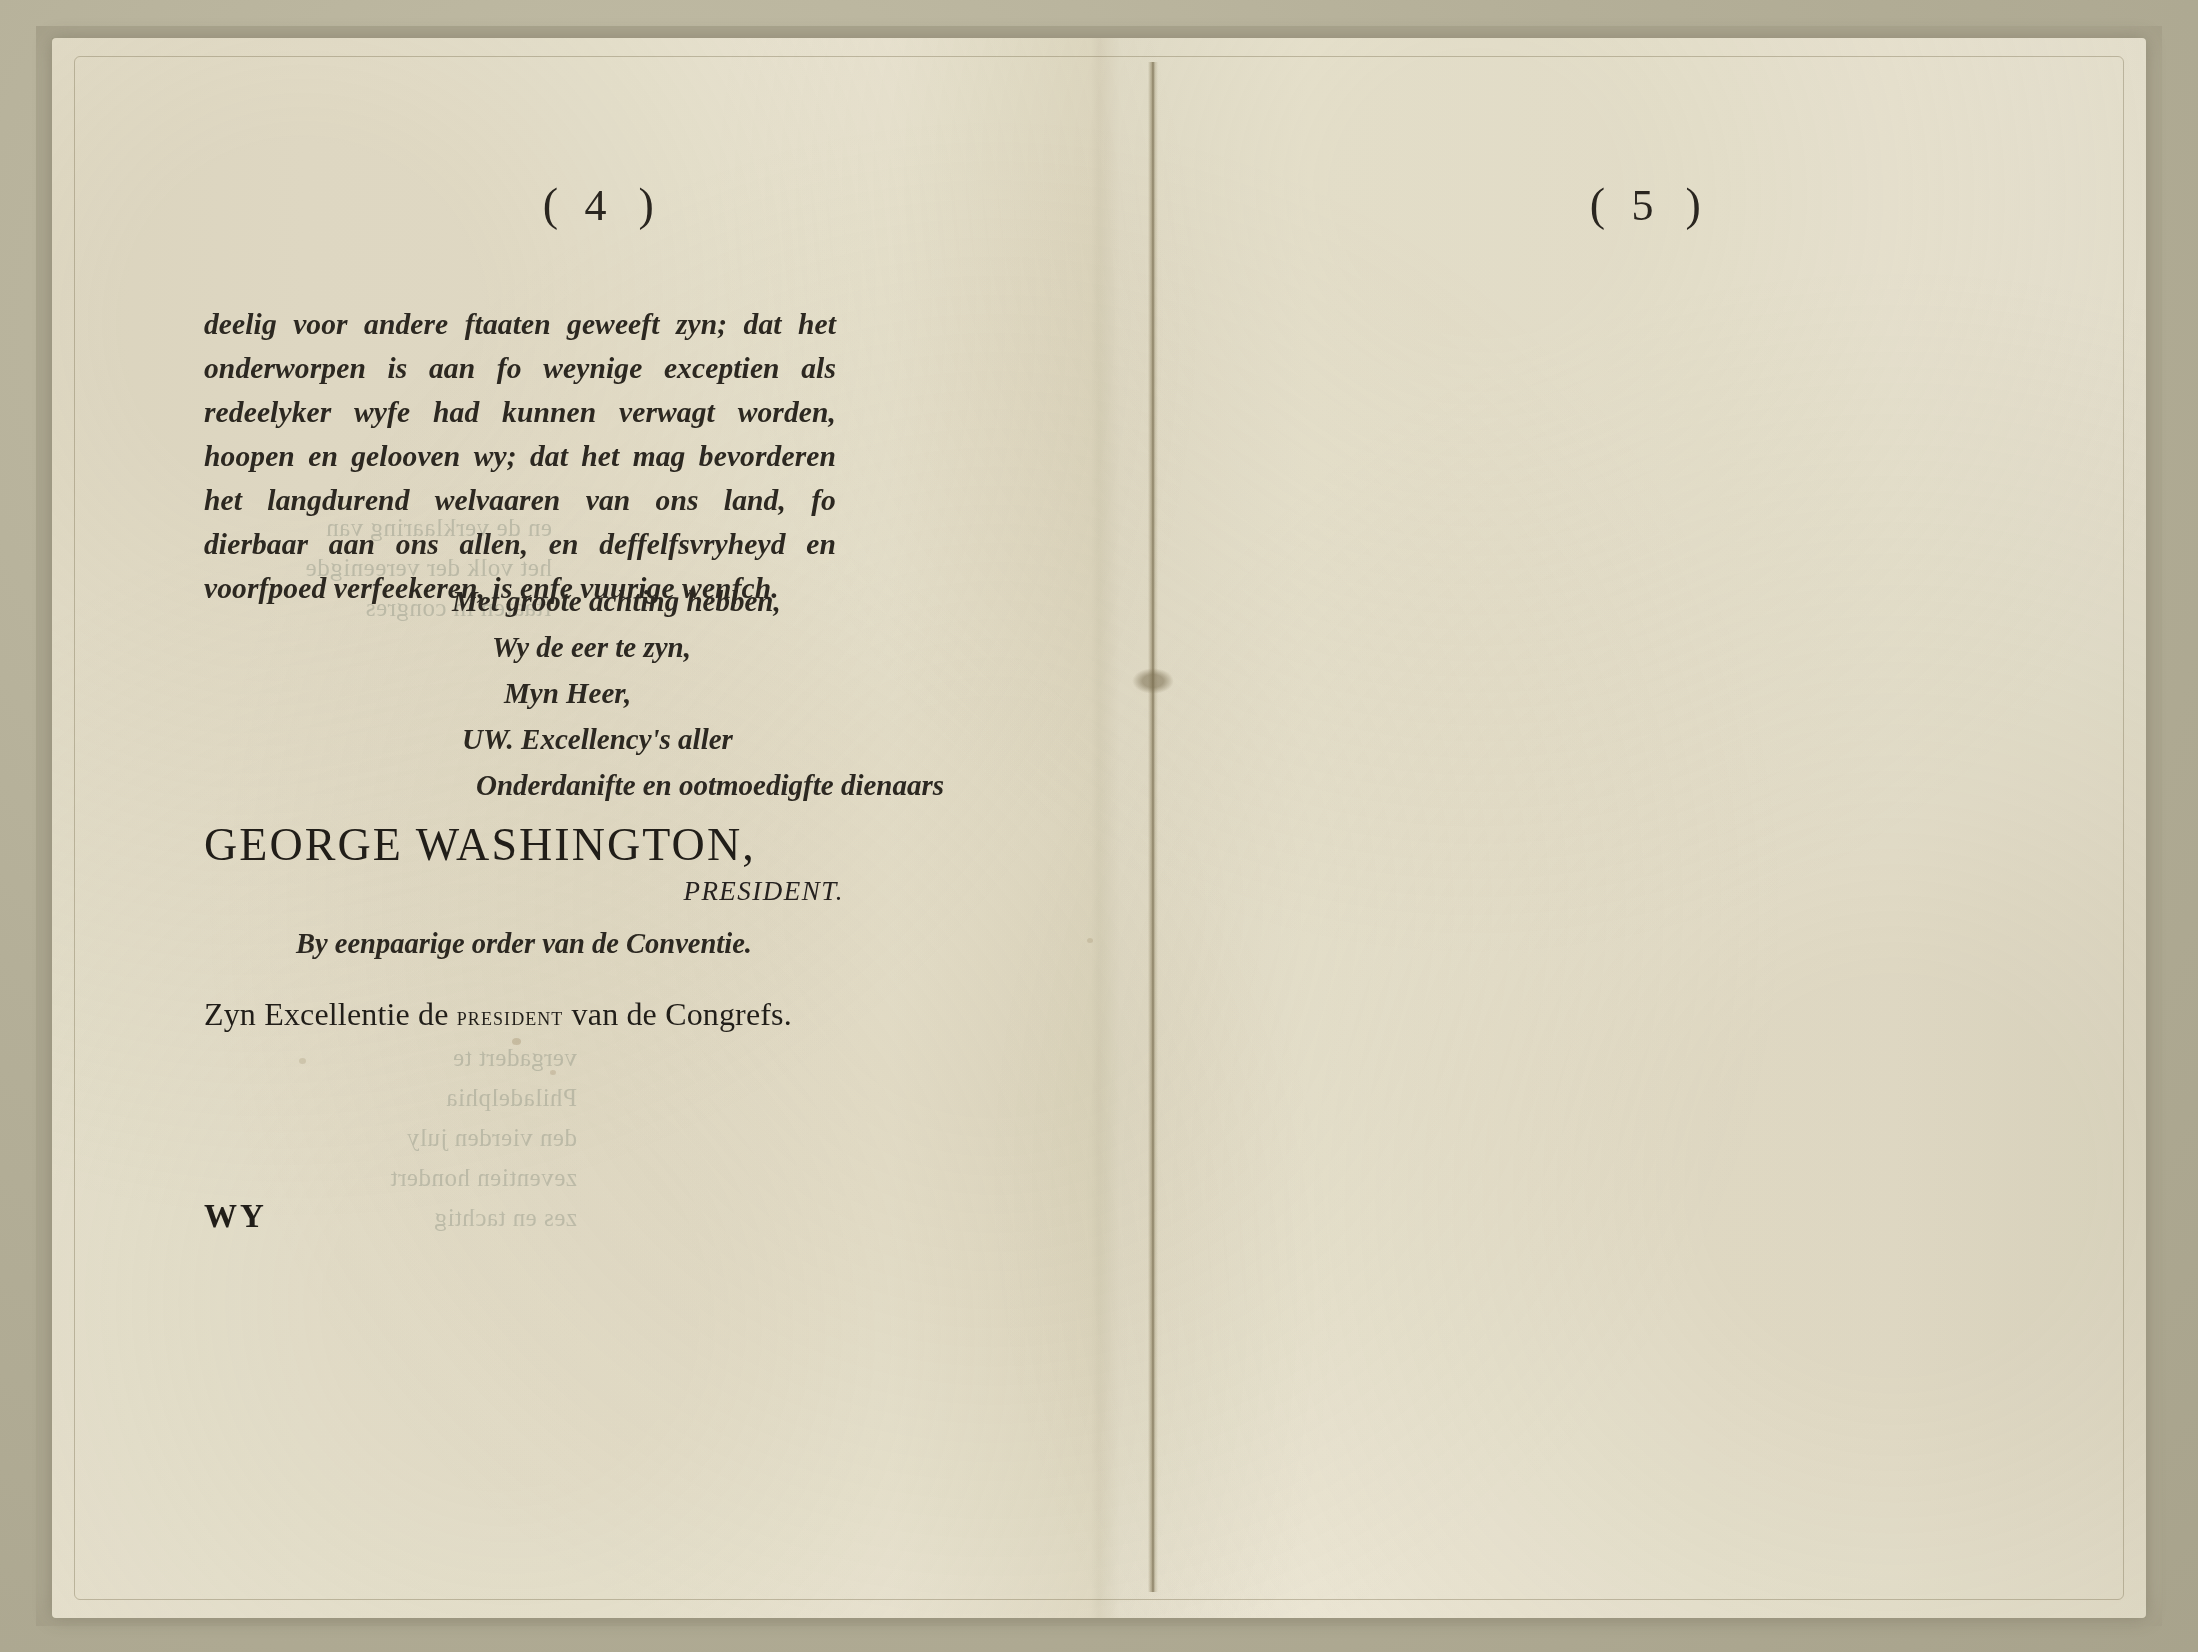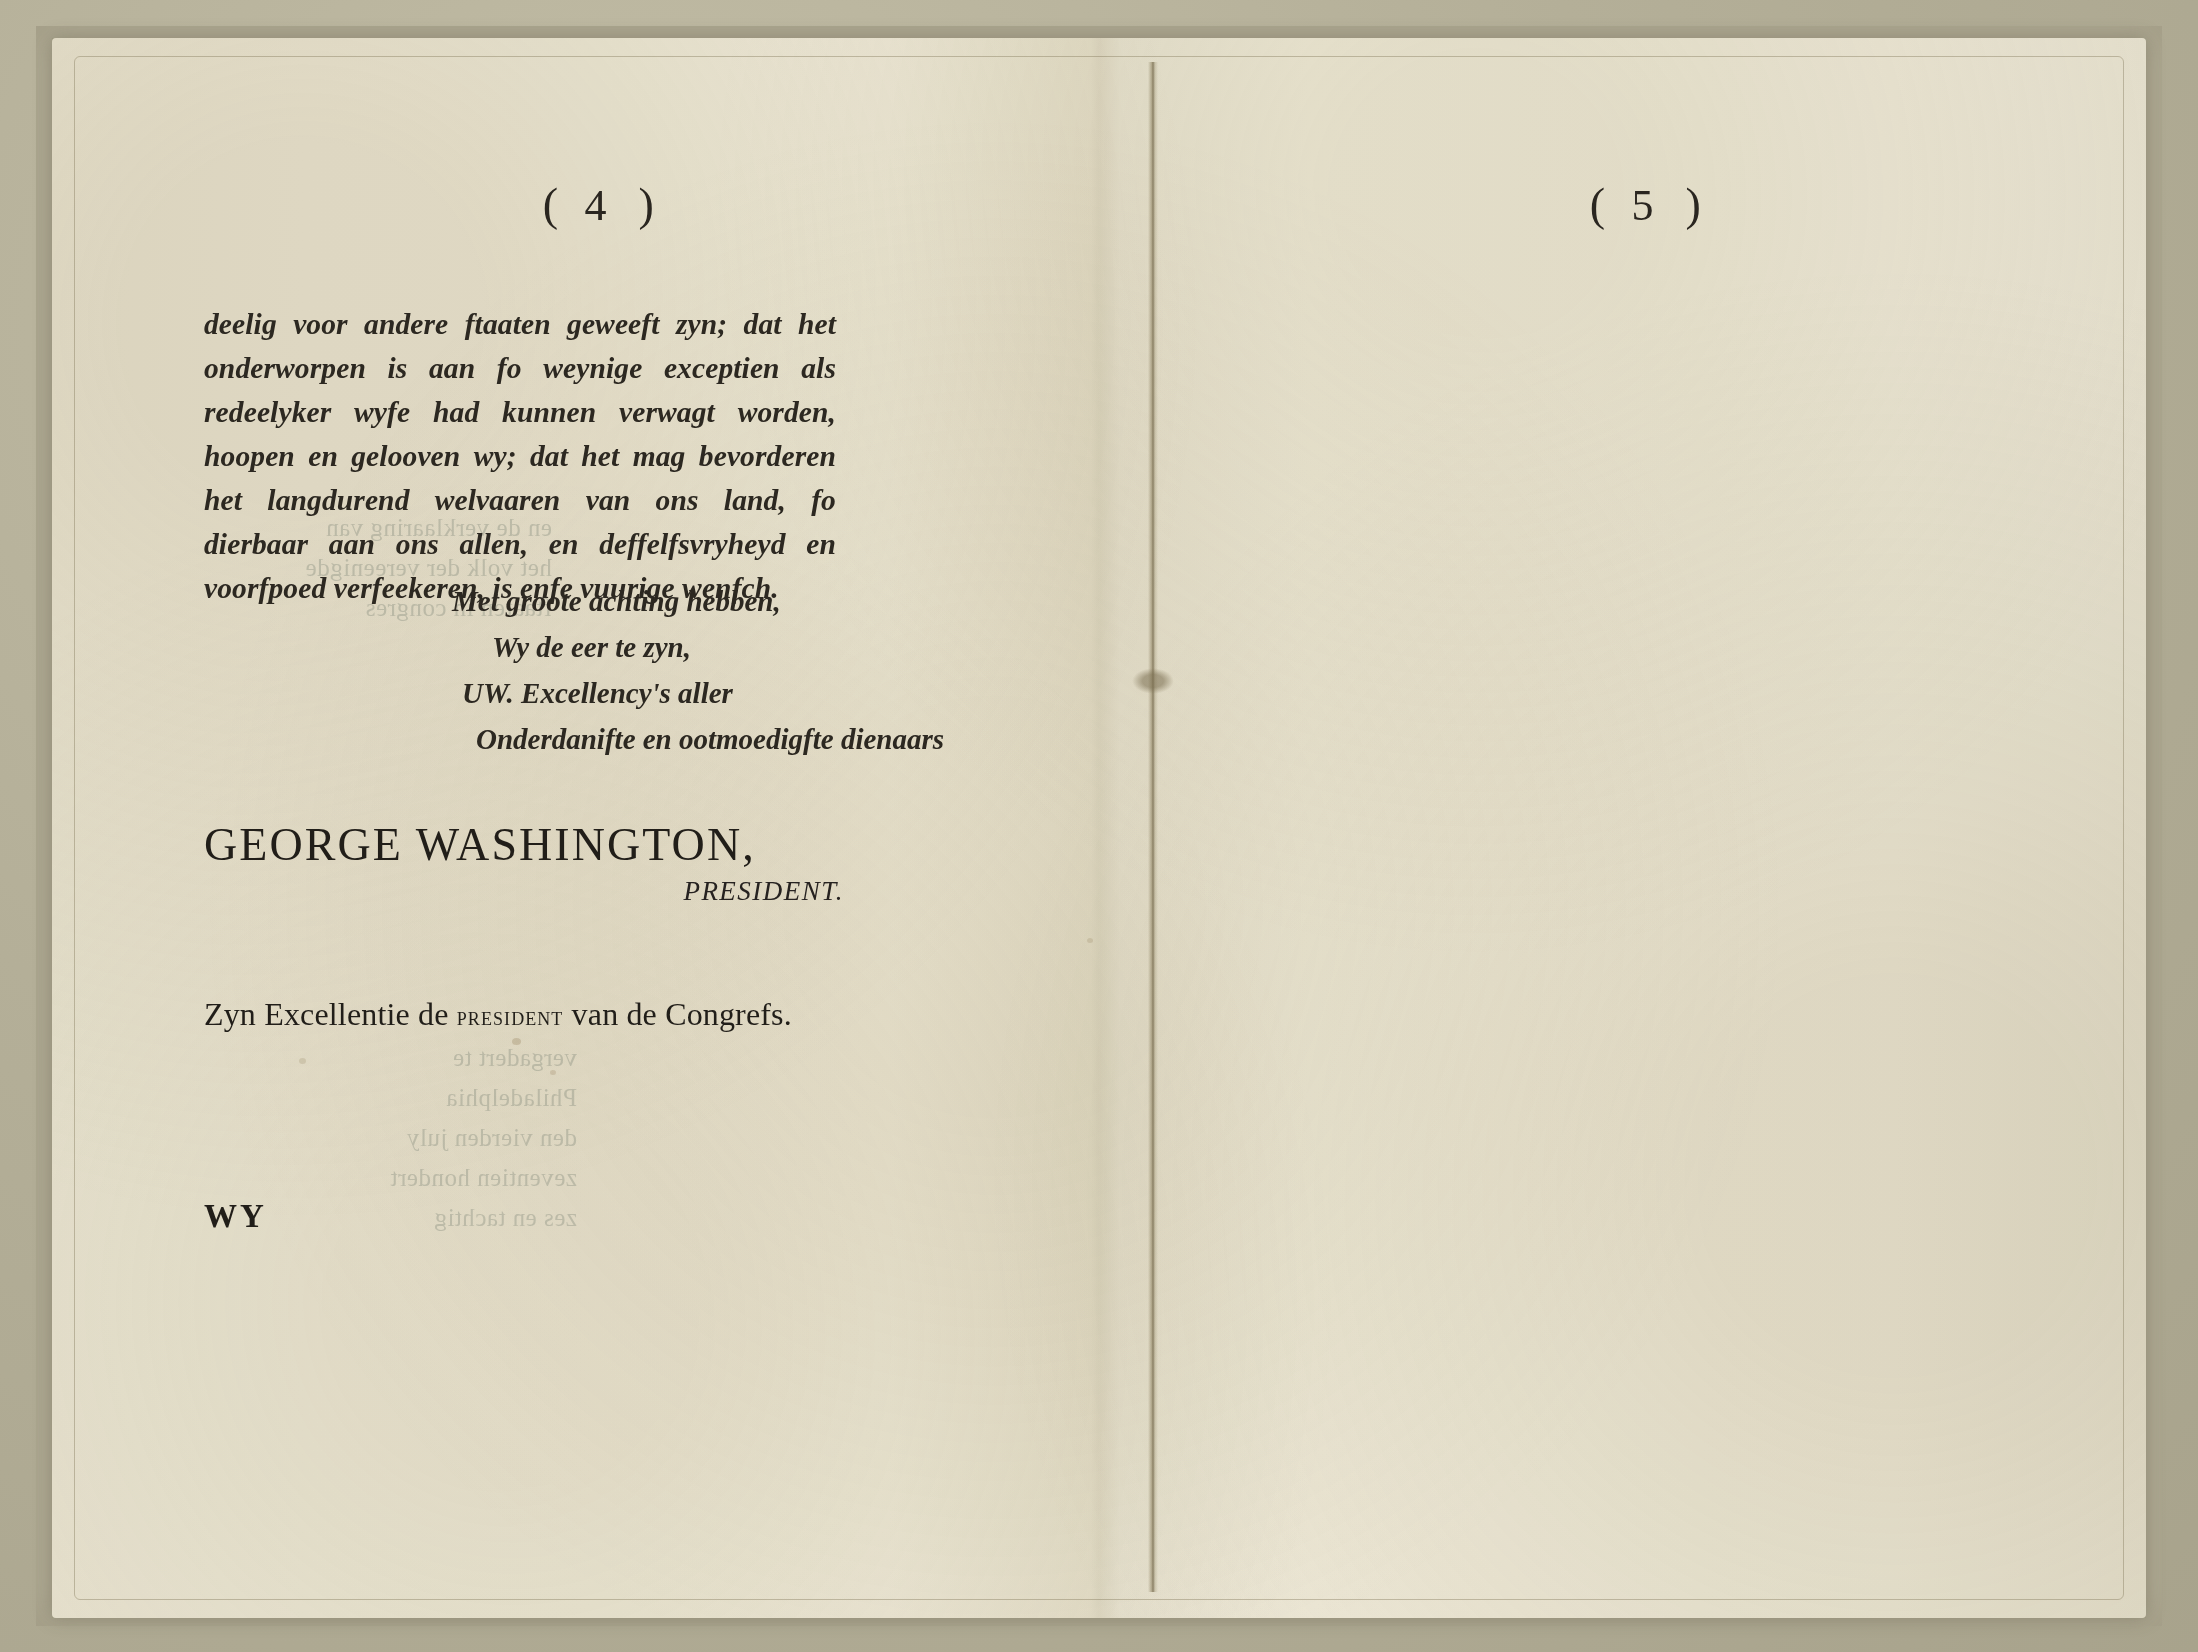--- a/index.html
+++ b/index.html
@@ -161,32 +161,36 @@
         <span>)</span>
       </div>
 
       <div class="col ital" id="l-body">
         <p>deelig voor andere ftaaten geweeft zyn; dat het onderworpen is aan fo weynige exceptien als redeelyker wyfe had kunnen verwagt worden, hoopen en gelooven wy; dat het mag bevorderen het langdurend welvaaren van ons land, fo dierbaar aan ons allen, en deffelfsvryheyd en voorfpoed verfeekeren, is enfe vuurige wenfch.</p>
       </div>
 
       <div class="col ital" id="l-close">
         <span class="ln ind1">Met groote achting hebben,</span>
         <span class="ln ind2">Wy de eer te zyn,</span>
+        <span class="ln ind3">Myn Heer,</span>
         <span class="ln ind4">UW. Excellency's aller</span>
         <span class="ln ind5">Onderdanifte en ootmoedigfte dienaars</span>
       </div>
 
       <div class="col rom" id="l-name">
         <span>GEORGE WASHINGTON,</span>
       </div>
 
       <div class="col rom" id="l-title">
         <span>PRESIDENT.</span>
       </div>
 
+      <div class="col ital" id="l-order">
+        <span>By eenpaarige order van de Conventie.</span>
+      </div>
 
       <div class="col rom" id="l-addr">
         <span>Zyn Excellentie de </span><span class="sc">PRESIDENT</span><span> van de Congrefs.</span>
       </div>
 
       <div class="col rom" id="l-catch">
         <span>WY</span>
       </div>
 
       <div class="speck" style="left:460px;top:1000px;width:9px;height:7px;opacity:.55;"></div>

